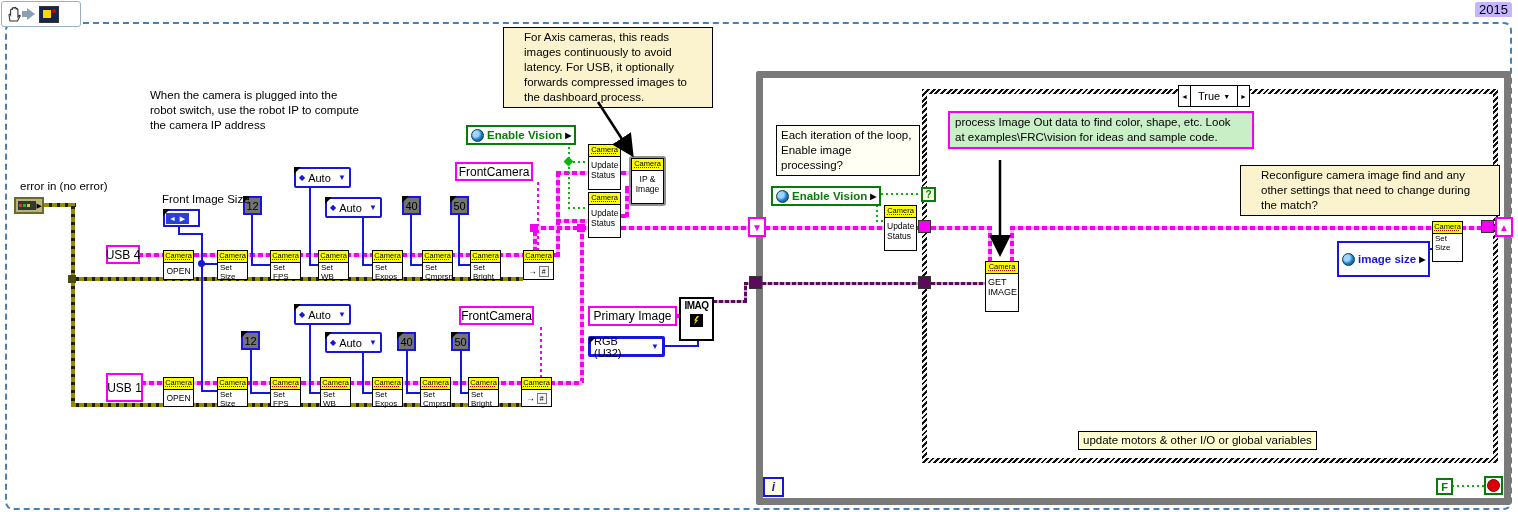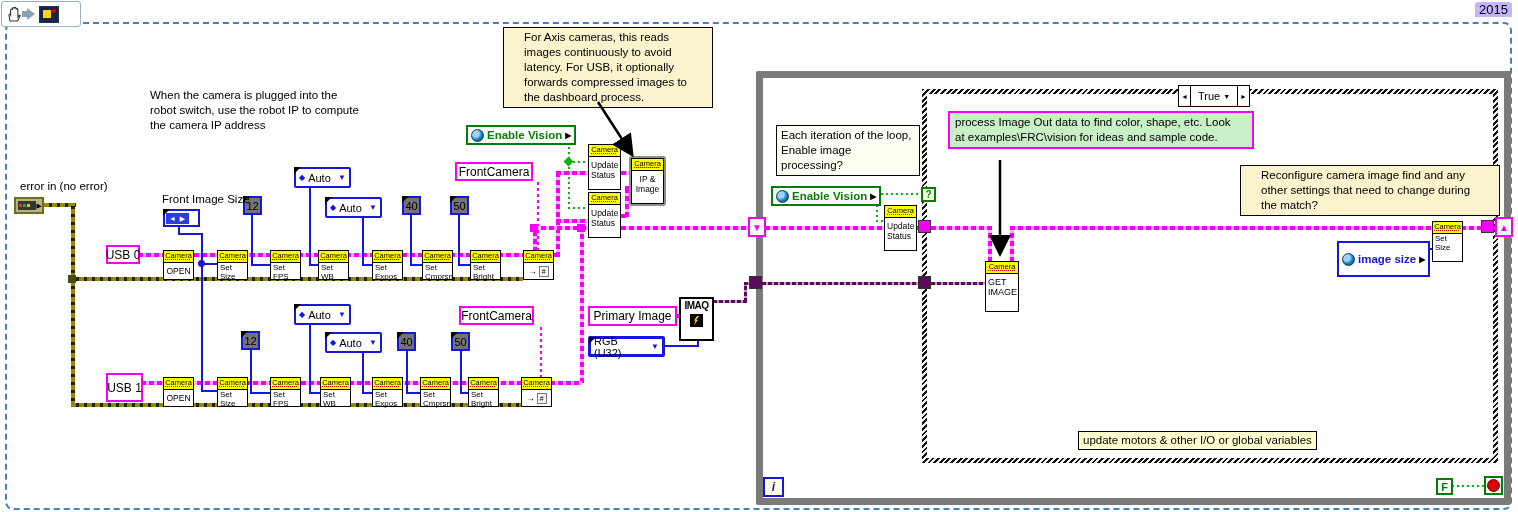--- a/index.html
+++ b/index.html
@@ -270,21 +270,21 @@
   <div class="nconst" style="left:402px;top:196px;width:19px;height:19px">
       <span class="fold"></span>
       <span>40</span>
     </div>
   <div class="nconst" style="left:450px;top:196px;width:19px;height:19px">
       <span class="fold"></span>
       <span>50</span>
     </div>
   <div class="sconst" style="left:455px;top:162px;width:78px;height:19px">FrontCamera</div>
 
-  <div class="sconst" style="left:106px;top:245px;width:34px;height:19px">USB 0</div>
+  <div class="sconst" style="left:106px;top:245px;width:34px;height:19px">USB 4</div>
   <div class="sconst" style="left:106px;top:373px;width:37px;height:29px">USB 1</div>
 
   <div class="cb" style="left:163px;top:250px">
       <div class="ch"><span class="cht">Camera</span></div>
       <div class="cbd one">
         <span>OPEN</span>
       </div>
     </div>
   <div class="cb" style="left:217px;top:250px">
       <div class="ch"><span class="cht">Camera</span></div>

